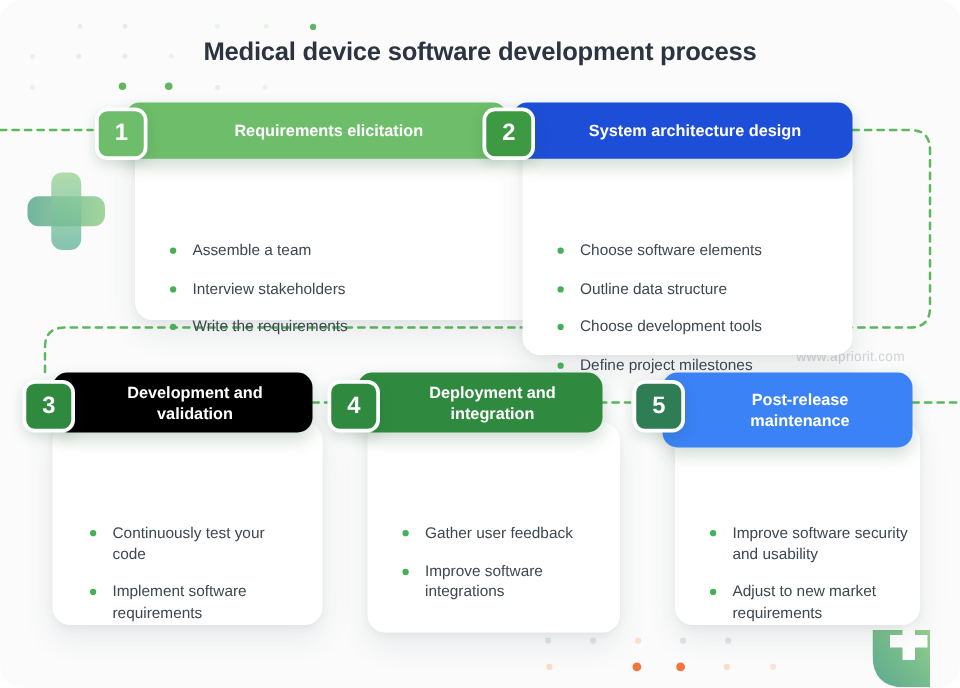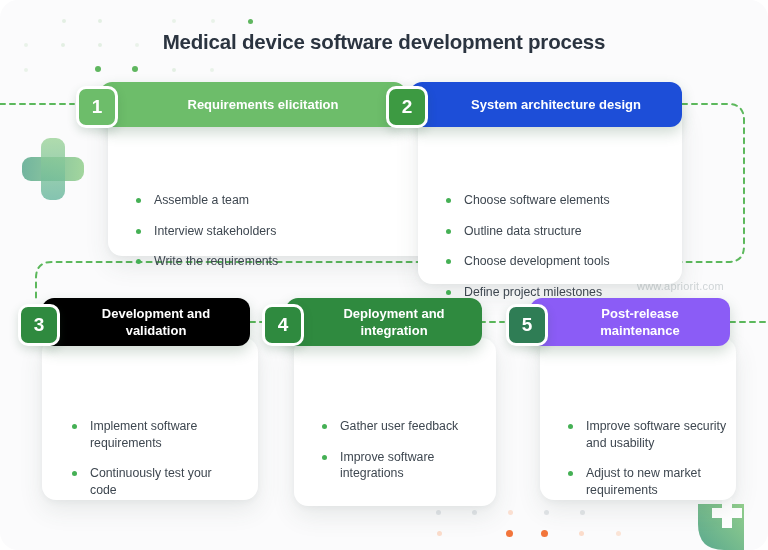--- a/index.html
+++ b/index.html
@@ -192,42 +192,42 @@
 
   <div class="card" style="left:18px;top:298px;">
     <div class="card-body" style="left:24px;top:40px;width:216px;height:162px;"></div>
     <div class="card-head" style="left:24px;top:0;width:208px;height:48px;background:#000000;">
       <span class="card-head-label">Development and validation</span>
     </div>
     <div class="badge" style="left:0;top:6px;background:#2f8a3f;">
       <span>3</span>
     </div>
     <div class="bullets" style="left:52px;top:76px;width:170px;">
+      <div class="bullet">Continuously test your code</div>
       <div class="bullet">Implement software requirements</div>
-      <div class="bullet">Continuously test your code</div>
     </div>
   </div>
 
   <div class="card" style="left:258px;top:298px;">
     <div class="card-body" style="left:36px;top:40px;width:202px;height:168px;"></div>
     <div class="card-head" style="left:28px;top:0;width:196px;height:48px;background:#2f8a3f;">
       <span class="card-head-label">Deployment and integration</span>
     </div>
     <div class="badge" style="left:4px;top:6px;background:#2f8a3f;">
       <span>4</span>
     </div>
     <div class="bullets" style="left:62px;top:76px;width:166px;">
       <div class="bullet">Gather user feedback</div>
       <div class="bullet">Improve software integrations</div>
     </div>
   </div>
 
   <div class="card" style="left:500px;top:298px;">
     <div class="card-body" style="left:40px;top:40px;width:196px;height:162px;"></div>
-    <div class="card-head" style="left:30px;top:0;width:200px;height:48px;background:#8b5cf6;">
+    <div class="card-head" style="left:30px;top:0;width:200px;height:60px;background:#3b82f6;">
       <span class="card-head-label">Post-release maintenance</span>
     </div>
     <div class="badge" style="left:6px;top:6px;background:#2f7d55;">
       <span>5</span>
     </div>
     <div class="bullets" style="left:66px;top:76px;width:168px;">
       <div class="bullet">Improve software security and usability</div>
       <div class="bullet">Adjust to new market requirements</div>
     </div>
   </div>

